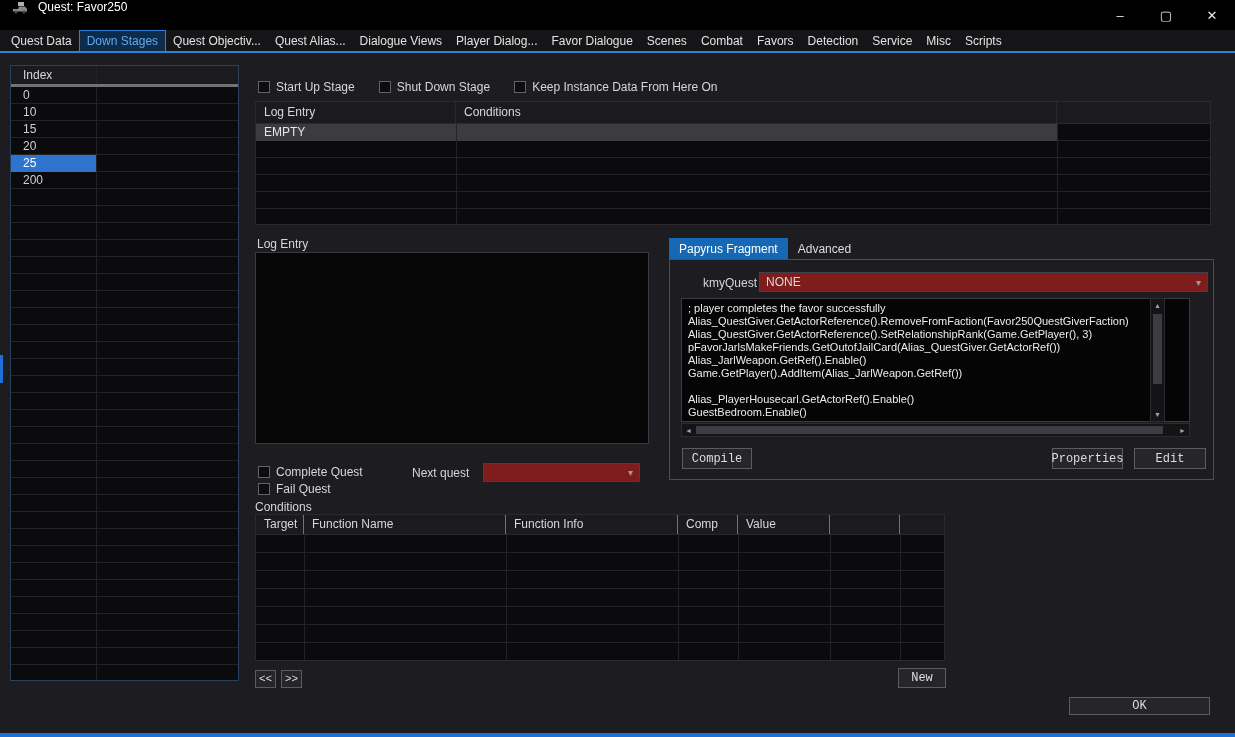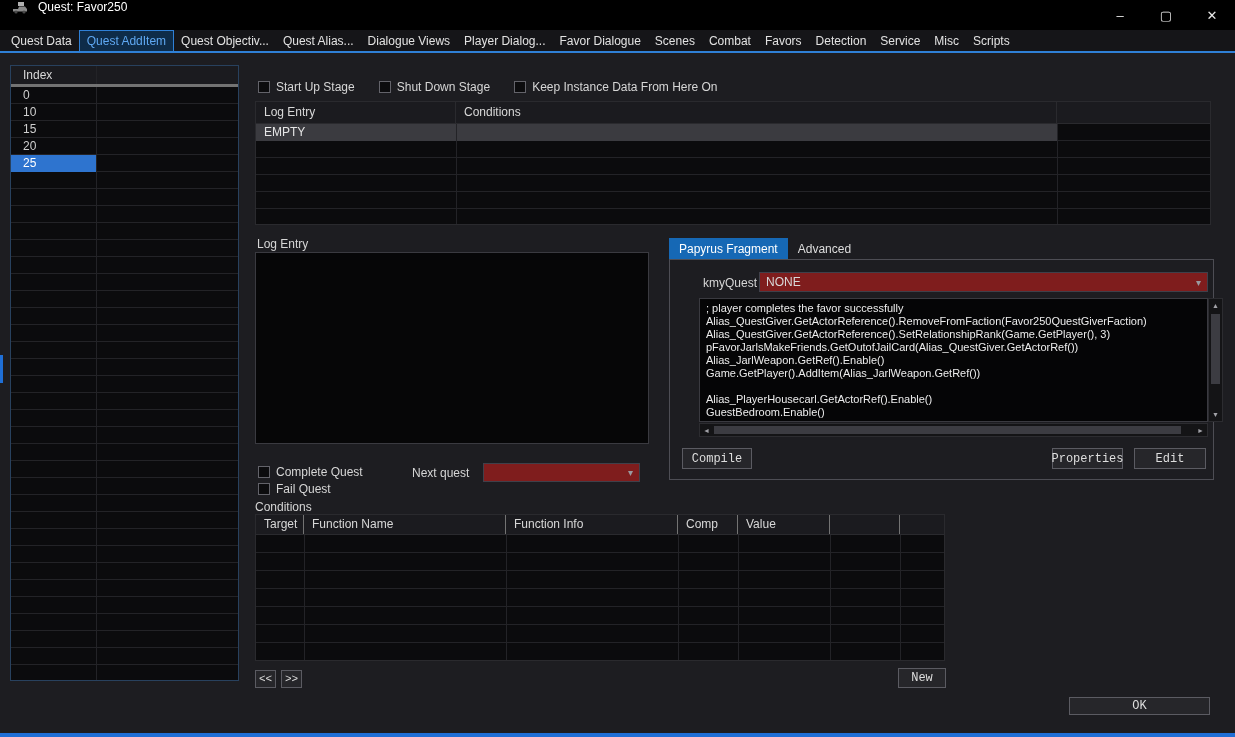--- a/index.html
+++ b/index.html
@@ -53,21 +53,21 @@
   .log-label{position:absolute;left:257px;top:237px}
   .log-text{position:absolute;left:255px;top:252px;width:394px;height:192px;background:#060607;border:1px solid #3a3a40}
 
   
   .frag-tabs{position:absolute;left:669px;top:238px;display:flex;height:21px}
   .frag-tab{padding:0 10px;display:flex;align-items:center;color:#dedede}
   .frag-tab.selected{background:#1668b5;color:#fff}
   .frag-panel{position:absolute;left:669px;top:259px;width:545px;height:221px;border:1px solid #4d4d54;background:#1d1d21}
   .kmy-label{position:absolute;left:33px;top:16px}
   .kmy-select{position:absolute;left:89px;top:12px;width:449px;height:20px}
-  .code-wrap{position:absolute;left:29px;top:38px;width:524px;height:139px}
+  .code-wrap{position:absolute;left:11px;top:38px;width:484px;height:139px}
   .code{position:absolute;left:0;top:0;width:509px;height:124px;background:#050506;border:1px solid #3a3a40;color:#ececec;font-size:11px;line-height:13px;padding:3px 6px;white-space:pre;overflow:hidden}
   .vscroll{position:absolute;right:0;top:0;width:15px;height:124px;background:#141416;border:1px solid #2c2c30}
   .vscroll .arrow{position:absolute;left:0;right:0;height:13px;display:flex;align-items:center;justify-content:center;font-size:7px;color:#a2a2a8}
   .vscroll .up{top:0}.vscroll .down{bottom:0}
   .vthumb{position:absolute;left:2px;right:2px;top:15px;height:70px;background:#3c3c42}
   .hscroll{position:absolute;left:0;top:125px;width:509px;height:14px;background:#141416;border:1px solid #2c2c30}
   .hscroll .arrow{position:absolute;top:0;bottom:0;width:13px;display:flex;align-items:center;justify-content:center;font-size:7px;color:#a2a2a8}
   .hscroll .left{left:0}.hscroll .right{right:0}
   .hthumb{position:absolute;top:2px;bottom:2px;left:14px;right:26px;background:#3c3c42}
   .compile{left:12px;top:188px;width:70px;height:21px}
@@ -113,21 +113,21 @@
   <span class="win-title">Quest: Favor250</span>
   <div class="win-controls">
     <div class="win-btn">–</div>
     <div class="win-btn">▢</div>
     <div class="win-btn">✕</div>
   </div>
 </div>
 
 <div class="tabbar">
   <div class="tab">Quest Data</div>
-  <div class="tab selected">Quest AddItem</div>
+  <div class="tab selected">Down Stages</div>
   <div class="tab">Quest Objectiv...</div>
   <div class="tab">Quest Alias...</div>
   <div class="tab">Dialogue Views</div>
   <div class="tab">Player Dialog...</div>
   <div class="tab">Favor Dialogue</div>
   <div class="tab">Scenes</div>
   <div class="tab">Combat</div>
   <div class="tab">Favors</div>
   <div class="tab">Detection</div>
   <div class="tab">Service</div>
@@ -149,20 +149,23 @@
         <div class="c">10</div>
       </div>
     <div class="index-row">
         <div class="c">15</div>
       </div>
     <div class="index-row">
         <div class="c">20</div>
       </div>
     <div class="index-row selected">
         <div class="c">25</div>
+      </div>
+    <div class="index-row">
+        <div class="c">200</div>
       </div>
   </div>
 </div>
 
 <div class="flagrow">
   <label class="flag">
       <span class="cb"></span>
       <span>Start Up Stage</span>
     </label>
   <label class="flag">

